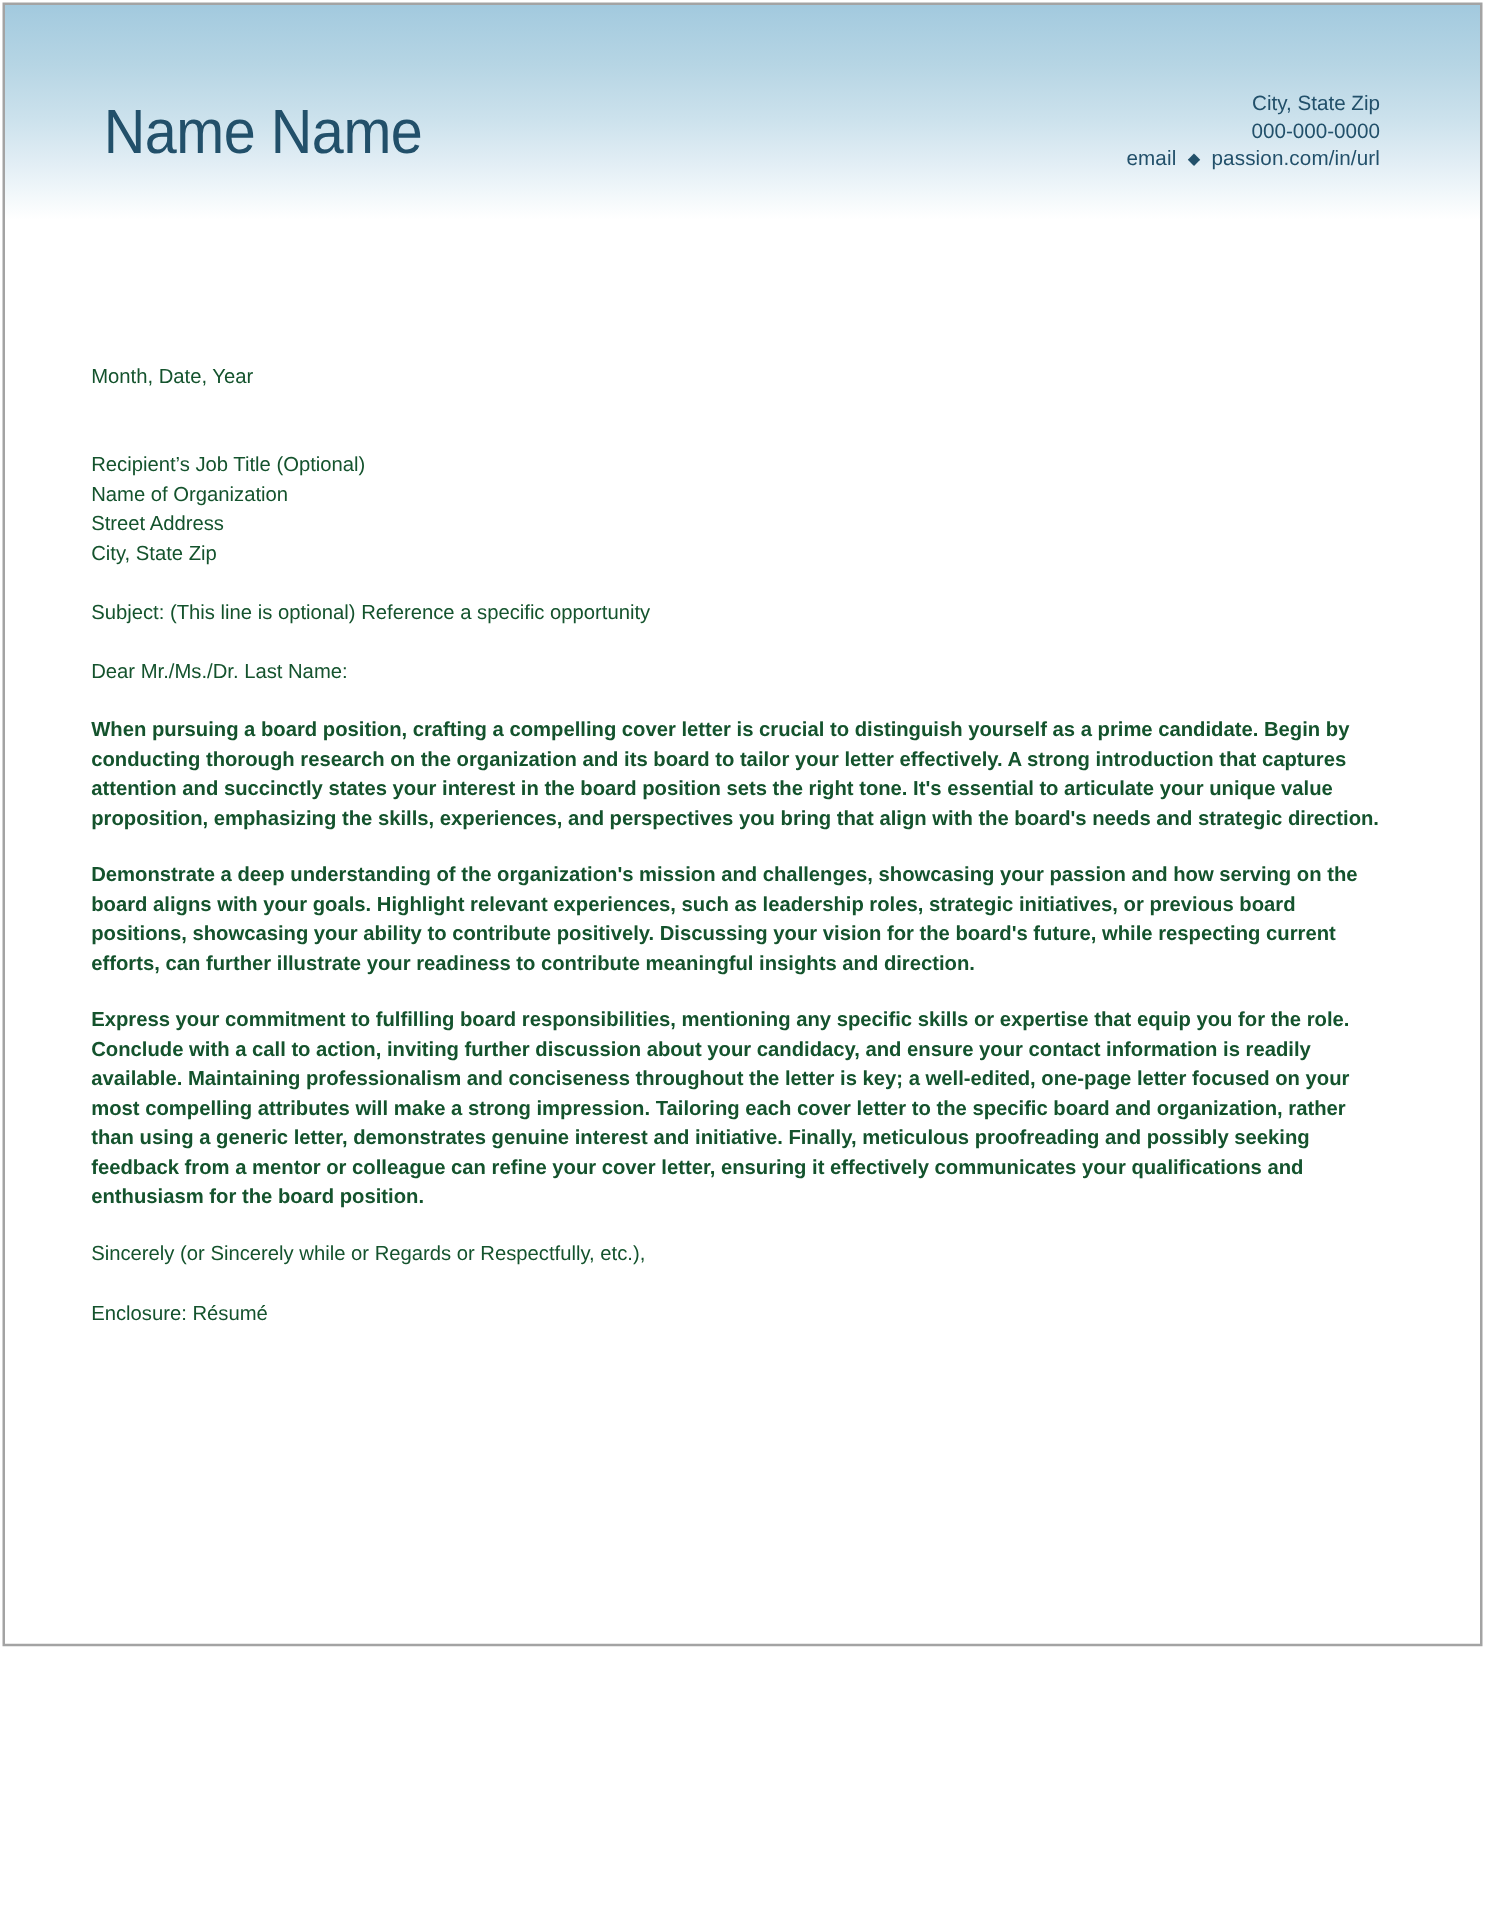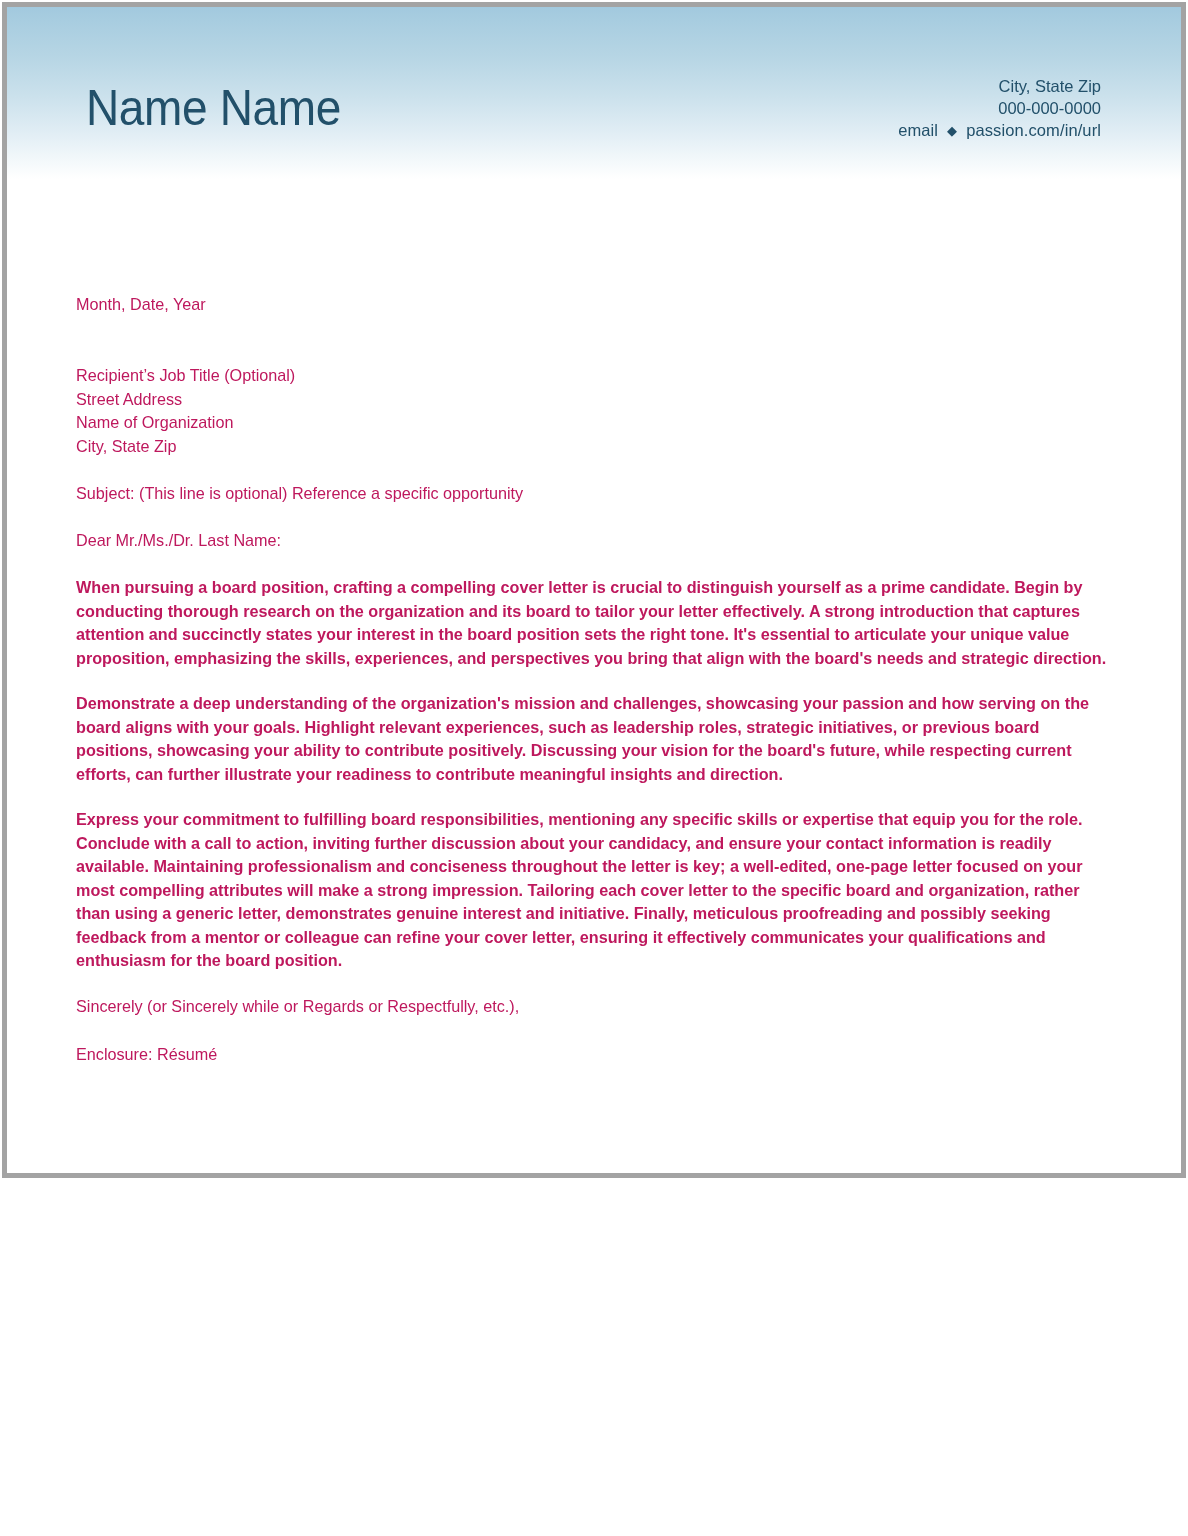--- a/index.html
+++ b/index.html
@@ -10,24 +10,24 @@
   body {
     width: 1188px;
     height: 1536px;
     font-family: "Liberation Sans", sans-serif;
     -webkit-font-smoothing: antialiased;
   }
 
   .page {
     position: relative;
     width: 1184px;
-    height: 1176px;
+    height: 1315px;
     margin: 2px;
     box-sizing: border-box;
-    border: 5px solid #a3a3a3;
+    border: 2px solid #a3a3a3;
     background: #ffffff;
     overflow: hidden;
   }
 
   
   .header-band {
     position: absolute;
     top: 0;
     left: 0;
     right: 0;
@@ -91,21 +91,21 @@
   }
 
   
   .letter {
     position: absolute;
     top: 0;
     left: 0;
     right: 0;
     padding: 286px 70px 0 69px;
     box-sizing: border-box;
-    color: #be185d;
+    color: #14532d;
     font-size: 16.2px;
     line-height: 23px;
   }
 
   .date-line {
     margin: 0 0 48px 0;
   }
 
   .address-block {
     margin: 0 0 24px 0;
@@ -160,22 +160,22 @@
       </div>
     </div>
   </div>
 
   <div class="letter">
 
     <div class="date-line">Month, Date, Year</div>
 
     <div class="address-block">
       <div class="addr-line">Recipient’s Job Title (Optional)</div>
+      <div class="addr-line">Name of Organization</div>
       <div class="addr-line">Street Address</div>
-      <div class="addr-line">Name of Organization</div>
       <div class="addr-line">City, State Zip</div>
     </div>
 
     <div class="subject-line">Subject: (This line is optional) Reference a specific opportunity</div>
 
     <div class="salutation">Dear Mr./Ms./Dr. Last Name:</div>
 
     <p class="body-para">When pursuing a board position, crafting a compelling cover letter is crucial to distinguish yourself as a prime candidate. Begin by conducting thorough research on the organization and its board to tailor your letter effectively. A strong introduction that captures attention and succinctly states your interest in the board position sets the right tone. It's essential to articulate your unique value proposition, emphasizing the skills, experiences, and perspectives you bring that align with the board's needs and strategic direction.</p>
     <p class="body-para">Demonstrate a deep understanding of the organization's mission and challenges, showcasing your passion and how serving on the board aligns with your goals. Highlight relevant experiences, such as leadership roles, strategic initiatives, or previous board positions, showcasing your ability to contribute positively. Discussing your vision for the board's future, while respecting current efforts, can further illustrate your readiness to contribute meaningful insights and direction.</p>
     <p class="body-para">Express your commitment to fulfilling board responsibilities, mentioning any specific skills or expertise that equip you for the role. Conclude with a call to action, inviting further discussion about your candidacy, and ensure your contact information is readily available. Maintaining professionalism and conciseness throughout the letter is key; a well-edited, one-page letter focused on your most compelling attributes will make a strong impression. Tailoring each cover letter to the specific board and organization, rather than using a generic letter, demonstrates genuine interest and initiative. Finally, meticulous proofreading and possibly seeking feedback from a mentor or colleague can refine your cover letter, ensuring it effectively communicates your qualifications and enthusiasm for the board position.</p>

